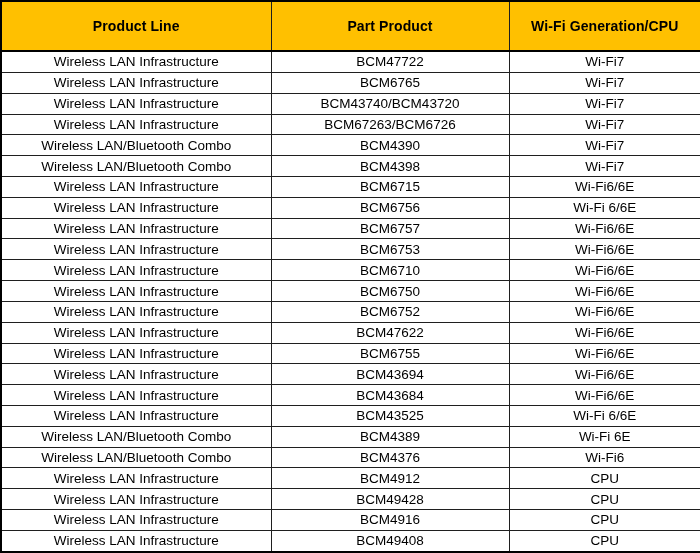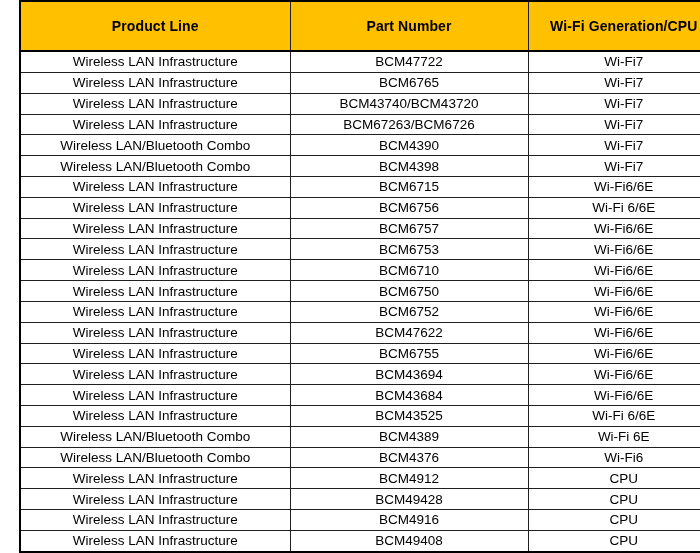--- a/index.html
+++ b/index.html
@@ -13,21 +13,20 @@
   * { box-sizing: border-box; margin: 0; padding: 0; }
   html, body {
     width: 700px;
     height: 553px;
     background: #ffffff;
     font-family: "Liberation Sans", sans-serif;
   }
   .table-frame {
     width: 637px;
     height: 553px;
-    padding-left: 19px;
   }
   table {
     width: 700px;
     height: 553px;
     border-collapse: collapse;
     table-layout: fixed;
     border: 2px solid var(--outer-border);
   }
   col.col-product  { width: 270px; }
   col.col-part     { width: 238px; }
@@ -63,21 +62,21 @@
 <div class="table-frame">
   <table>
     <colgroup>
       <col class="col-product">
       <col class="col-part">
       <col class="col-wifi">
     </colgroup>
     <thead>
       <tr>
         <th>Product Line</th>
-        <th>Part Number</th>
+        <th>Part Product</th>
         <th>Wi-Fi Generation/CPU</th>
       </tr>
     </thead>
     <tbody>
         <tr>
           <td>Wireless LAN Infrastructure</td>
           <td>BCM47722</td>
           <td>Wi-Fi7</td>
         </tr>
         <tr>

